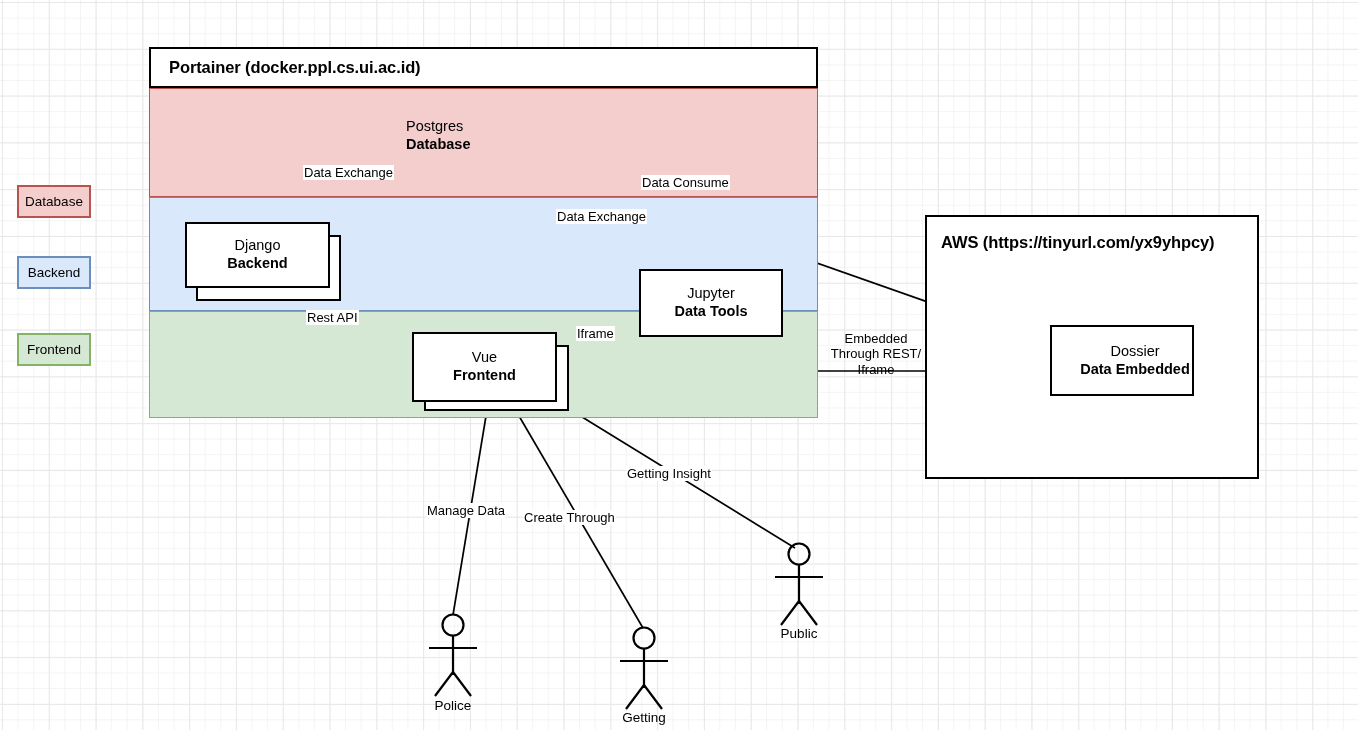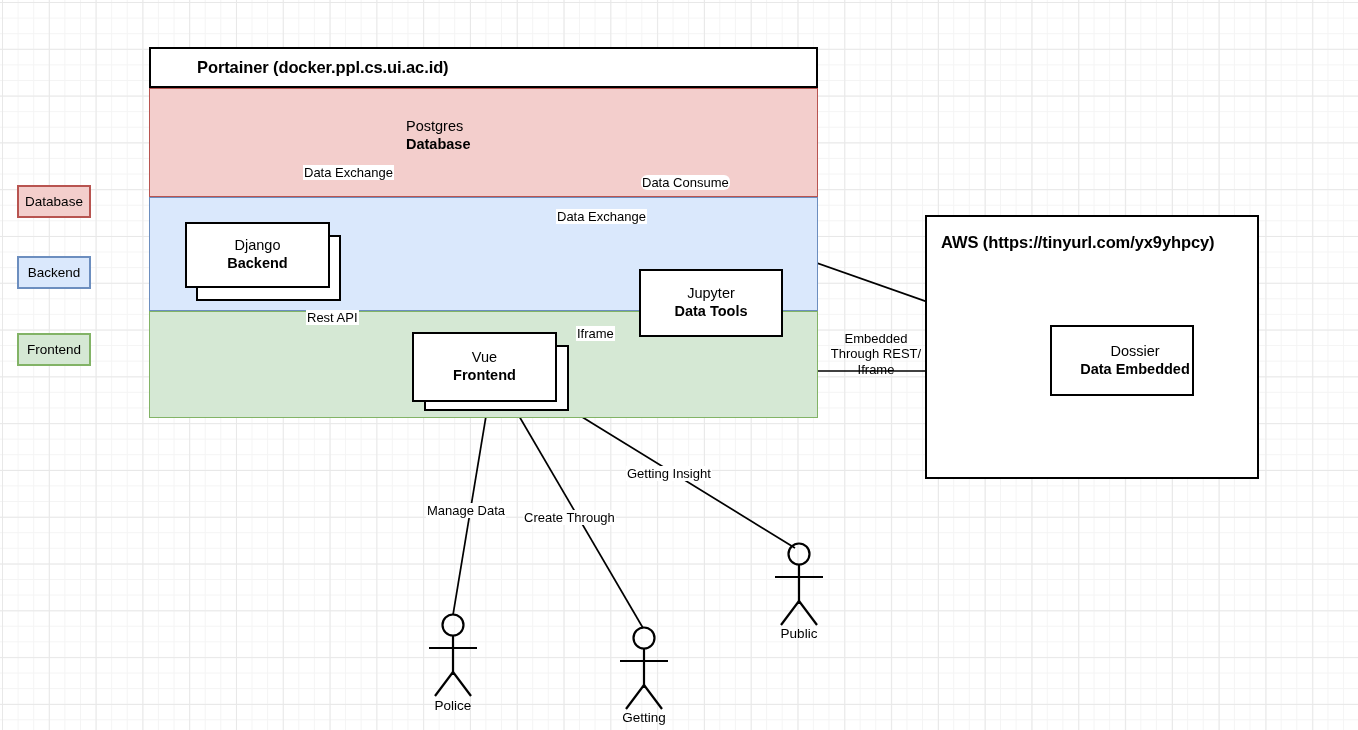--- a/index.html
+++ b/index.html
@@ -195,21 +195,21 @@
 
       <path d="M 402 97 L 530 97 L 530 153 A 64 16 0 0 1 402 153 Z"></path>
       <ellipse cx="466" cy="97" rx="64" ry="16"></ellipse>
     </g>
   </svg>
 
   <div class="band band-db" style="left:149px; top:88px;  width:669px; height:109px;"></div>
   <div class="band band-backend" style="left:149px; top:197px; width:669px; height:114px;"></div>
   <div class="band band-frontend" style="left:149px; top:311px; width:669px; height:107px;"></div>
 
-  <div class="container-header" style="left:149px; top:47px; width:669px; height:41px;padding-left:28px;">
+  <div class="container-header" style="left:149px; top:47px; width:669px; height:41px;">
     <span class="title">Portainer (docker.ppl.cs.ui.ac.id)</span>
   </div>
 
   <div class="plain-box" style="left:925px; top:215px; width:334px; height:264px;">
     <span class="title">AWS (https://tinyurl.com/yx9yhpcy)</span>
   </div>
 
   <div class="db-text" style="left:406px; top:118px;">
     <div class="l1">Postgres</div>
     <div class="l2">Database</div>
@@ -232,21 +232,21 @@
     <div class="l2">Frontend</div>
   </div>
 
   <div class="node" style="left:1050px; top:325px; width:144px; height:71px;padding-left:26px;">
     <div class="l1">Dossier</div>
     <div class="l2">Data Embedded</div>
   </div>
 
   <div class="edge-label" style="left:303px; top:165px;">Data Exchange</div>
   <div class="edge-label" style="left:556px; top:209px;">Data Exchange</div>
-  <div class="edge-label" style="left:641px; top:175px;border-radius:6px;">Data Consume</div>
+  <div class="edge-label" style="left:641px; top:175px;">Data Consume</div>
   <div class="edge-label" style="left:306px; top:310px;">Rest API</div>
   <div class="edge-label" style="left:576px; top:326px;">Iframe</div>
   <div class="edge-label multiline" style="left:827px; top:331px; background:transparent;">Embedded Through REST/ Iframe</div>
   <div class="edge-label" style="left:426px; top:503px;">Manage Data</div>
   <div class="edge-label" style="left:523px; top:510px;">Create Through</div>
   <div class="edge-label" style="left:626px; top:466px;">Getting Insight</div>
 
   <div class="actor-label" style="left:453px; top:698px;">Police</div>
   <div class="actor-label" style="left:644px; top:710px;">Getting</div>
   <div class="actor-label" style="left:799px; top:626px;">Public</div>

